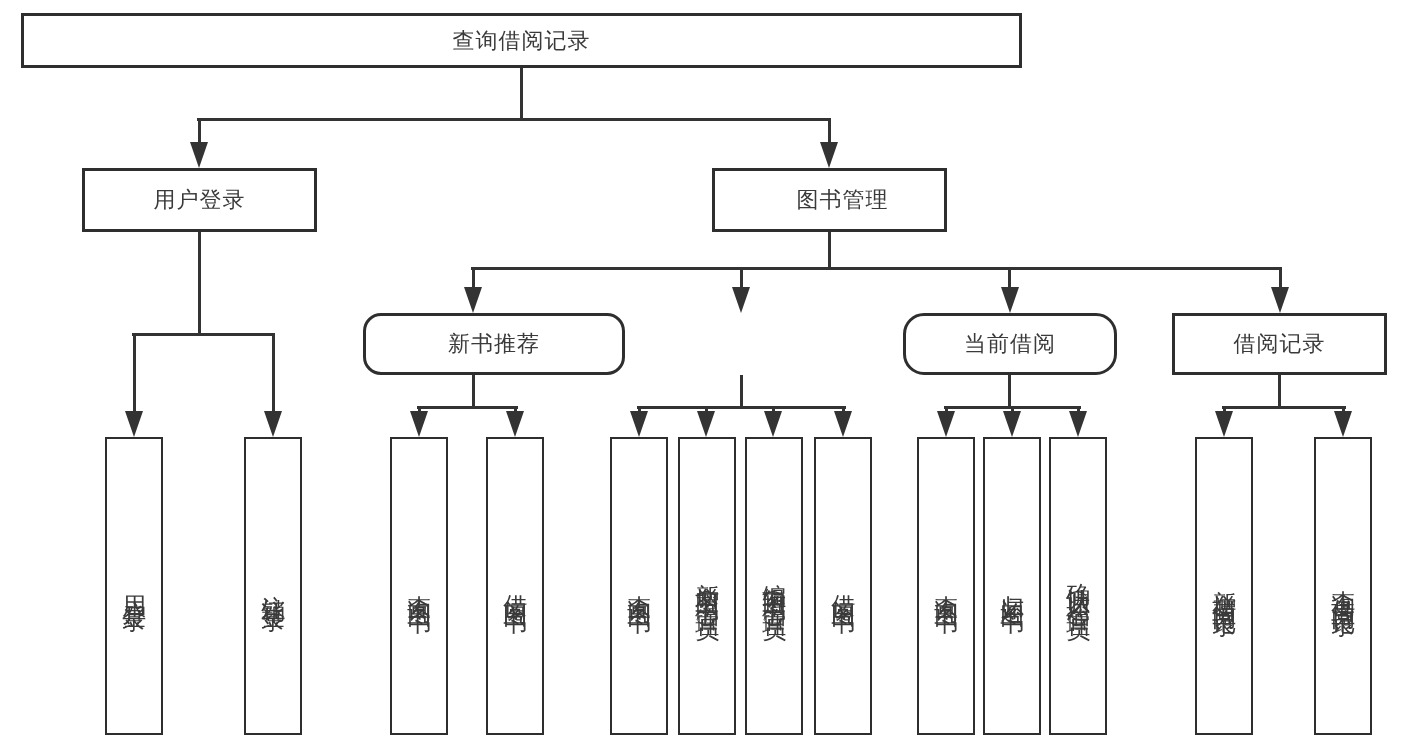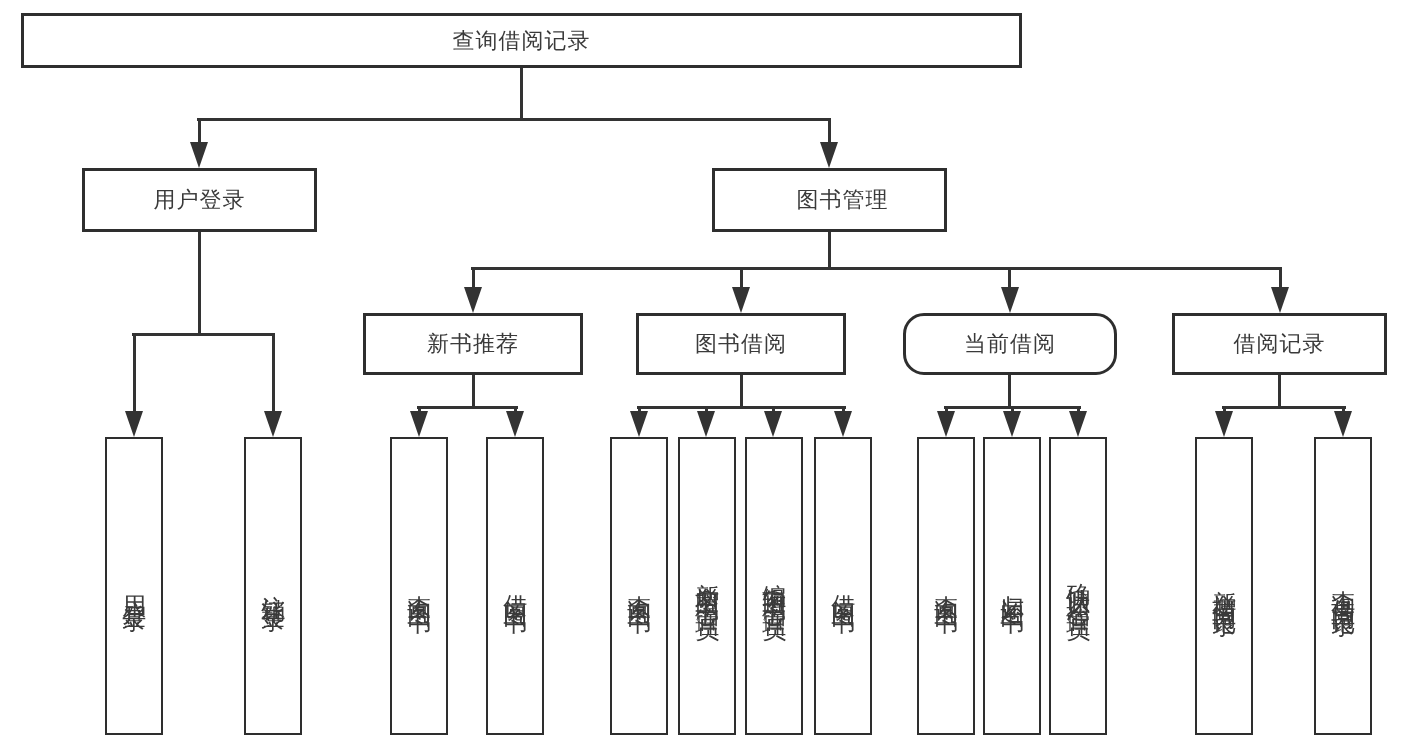--- a/index.html
+++ b/index.html
@@ -92,22 +92,21 @@
   <div class="vl" style="left:1223px;top:406px;height:8px;"></div>
   <div class="vl" style="left:1342px;top:406px;height:8px;"></div>
   <div class="ar" style="left:1215px;top:411px;"></div>
   <div class="ar" style="left:1334px;top:411px;"></div>
 
   <div class="hbox" style="left:21px;top:13px;width:1001px;height:55px;">查询借阅记录</div>
 
   <div class="hbox" style="left:82px;top:168px;width:235px;height:64px;">用户登录</div>
   <div class="hbox" style="left:712px;top:168px;width:235px;height:64px;padding-left:26px;">图书管理</div>
 
-  <div class="hbox" style="left:363px;top:313px;width:220px;height:62px;">新书推荐</div>
-  <div class="hbox" style="left:636px;top:313px;width:210px;height:62px;">图书借阅</div>
+  <div class="hbox" style="left:363px;top:313px;width:262px;height:62px;border-radius:18px;">新书推荐</div>
   <div class="hbox" style="left:903px;top:313px;width:214px;height:62px;border-radius:21px;">当前借阅</div>
   <div class="hbox" style="left:1172px;top:313px;width:215px;height:62px;">借阅记录</div>
 
   <div class="vbox" style="left:105px;top:437px;width:58px;height:298px;">用户登录</div>
   <div class="vbox" style="left:244px;top:437px;width:58px;height:298px;">注销登录</div>
 
   <div class="vbox" style="left:390px;top:437px;width:58px;height:298px;">查询图书</div>
   <div class="vbox" style="left:486px;top:437px;width:58px;height:298px;">借阅图书</div>
 
   <div class="vbox" style="left:610px;top:437px;width:58px;height:298px;">查询图书</div>

